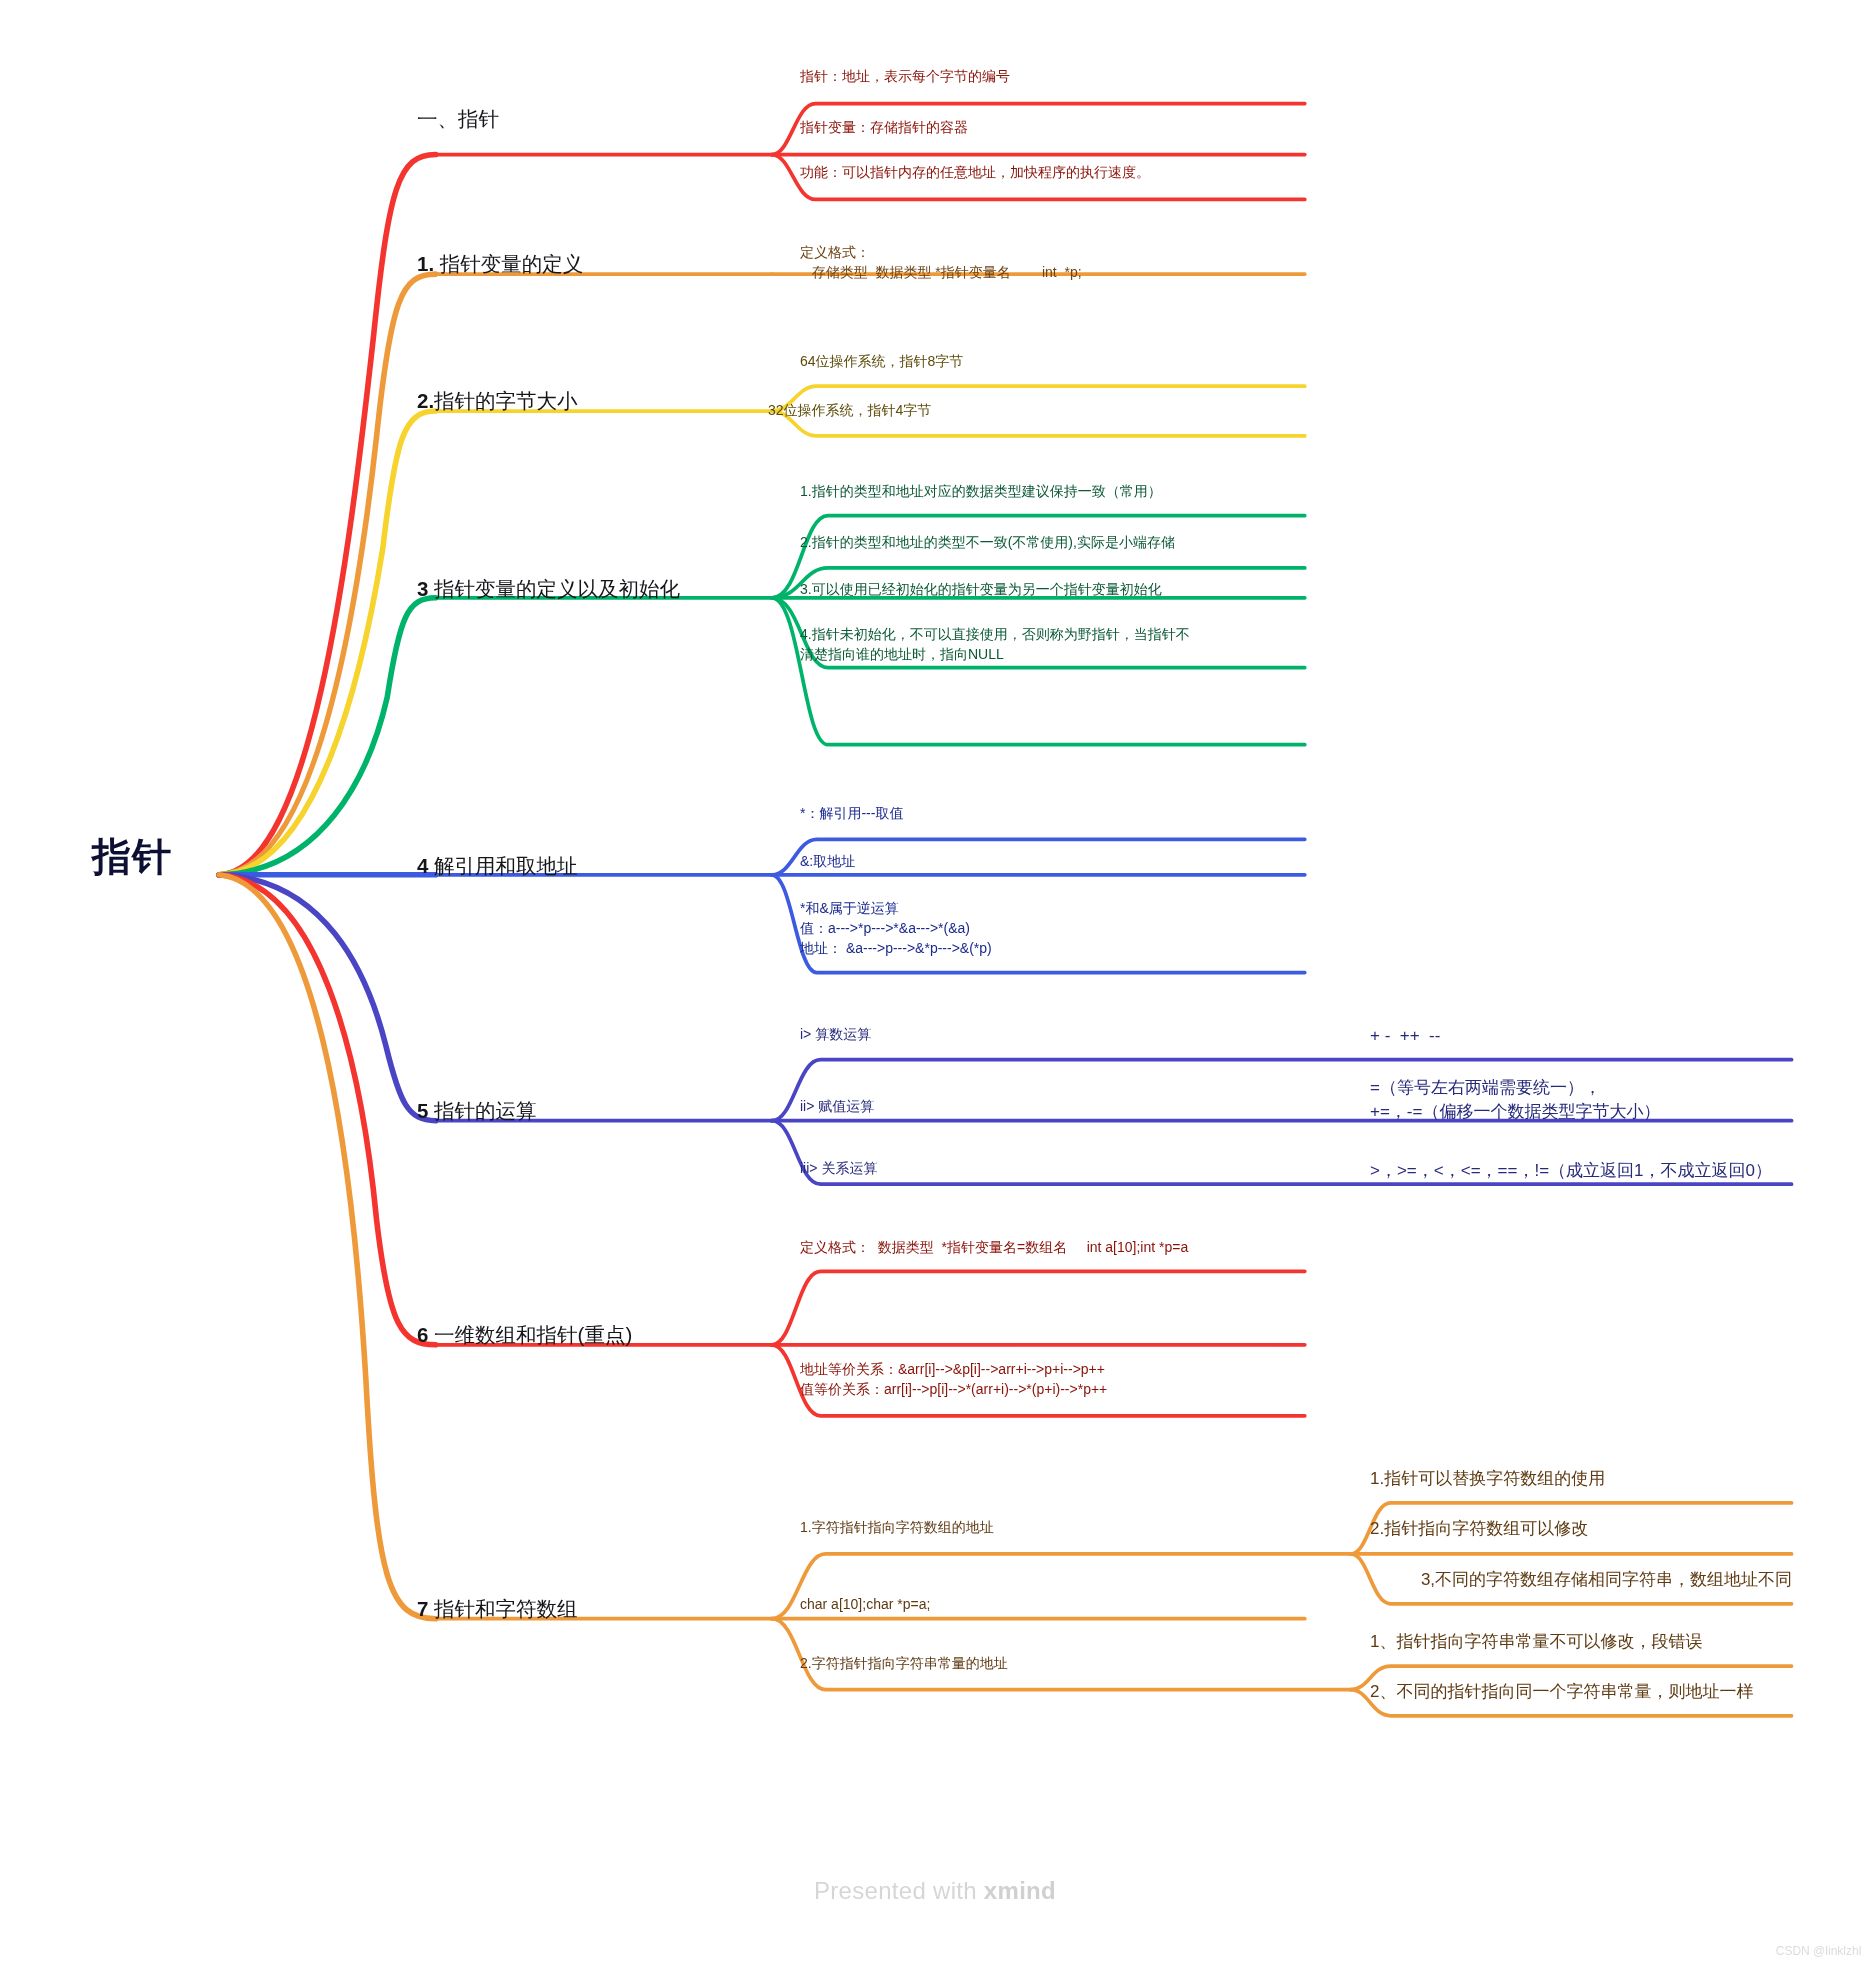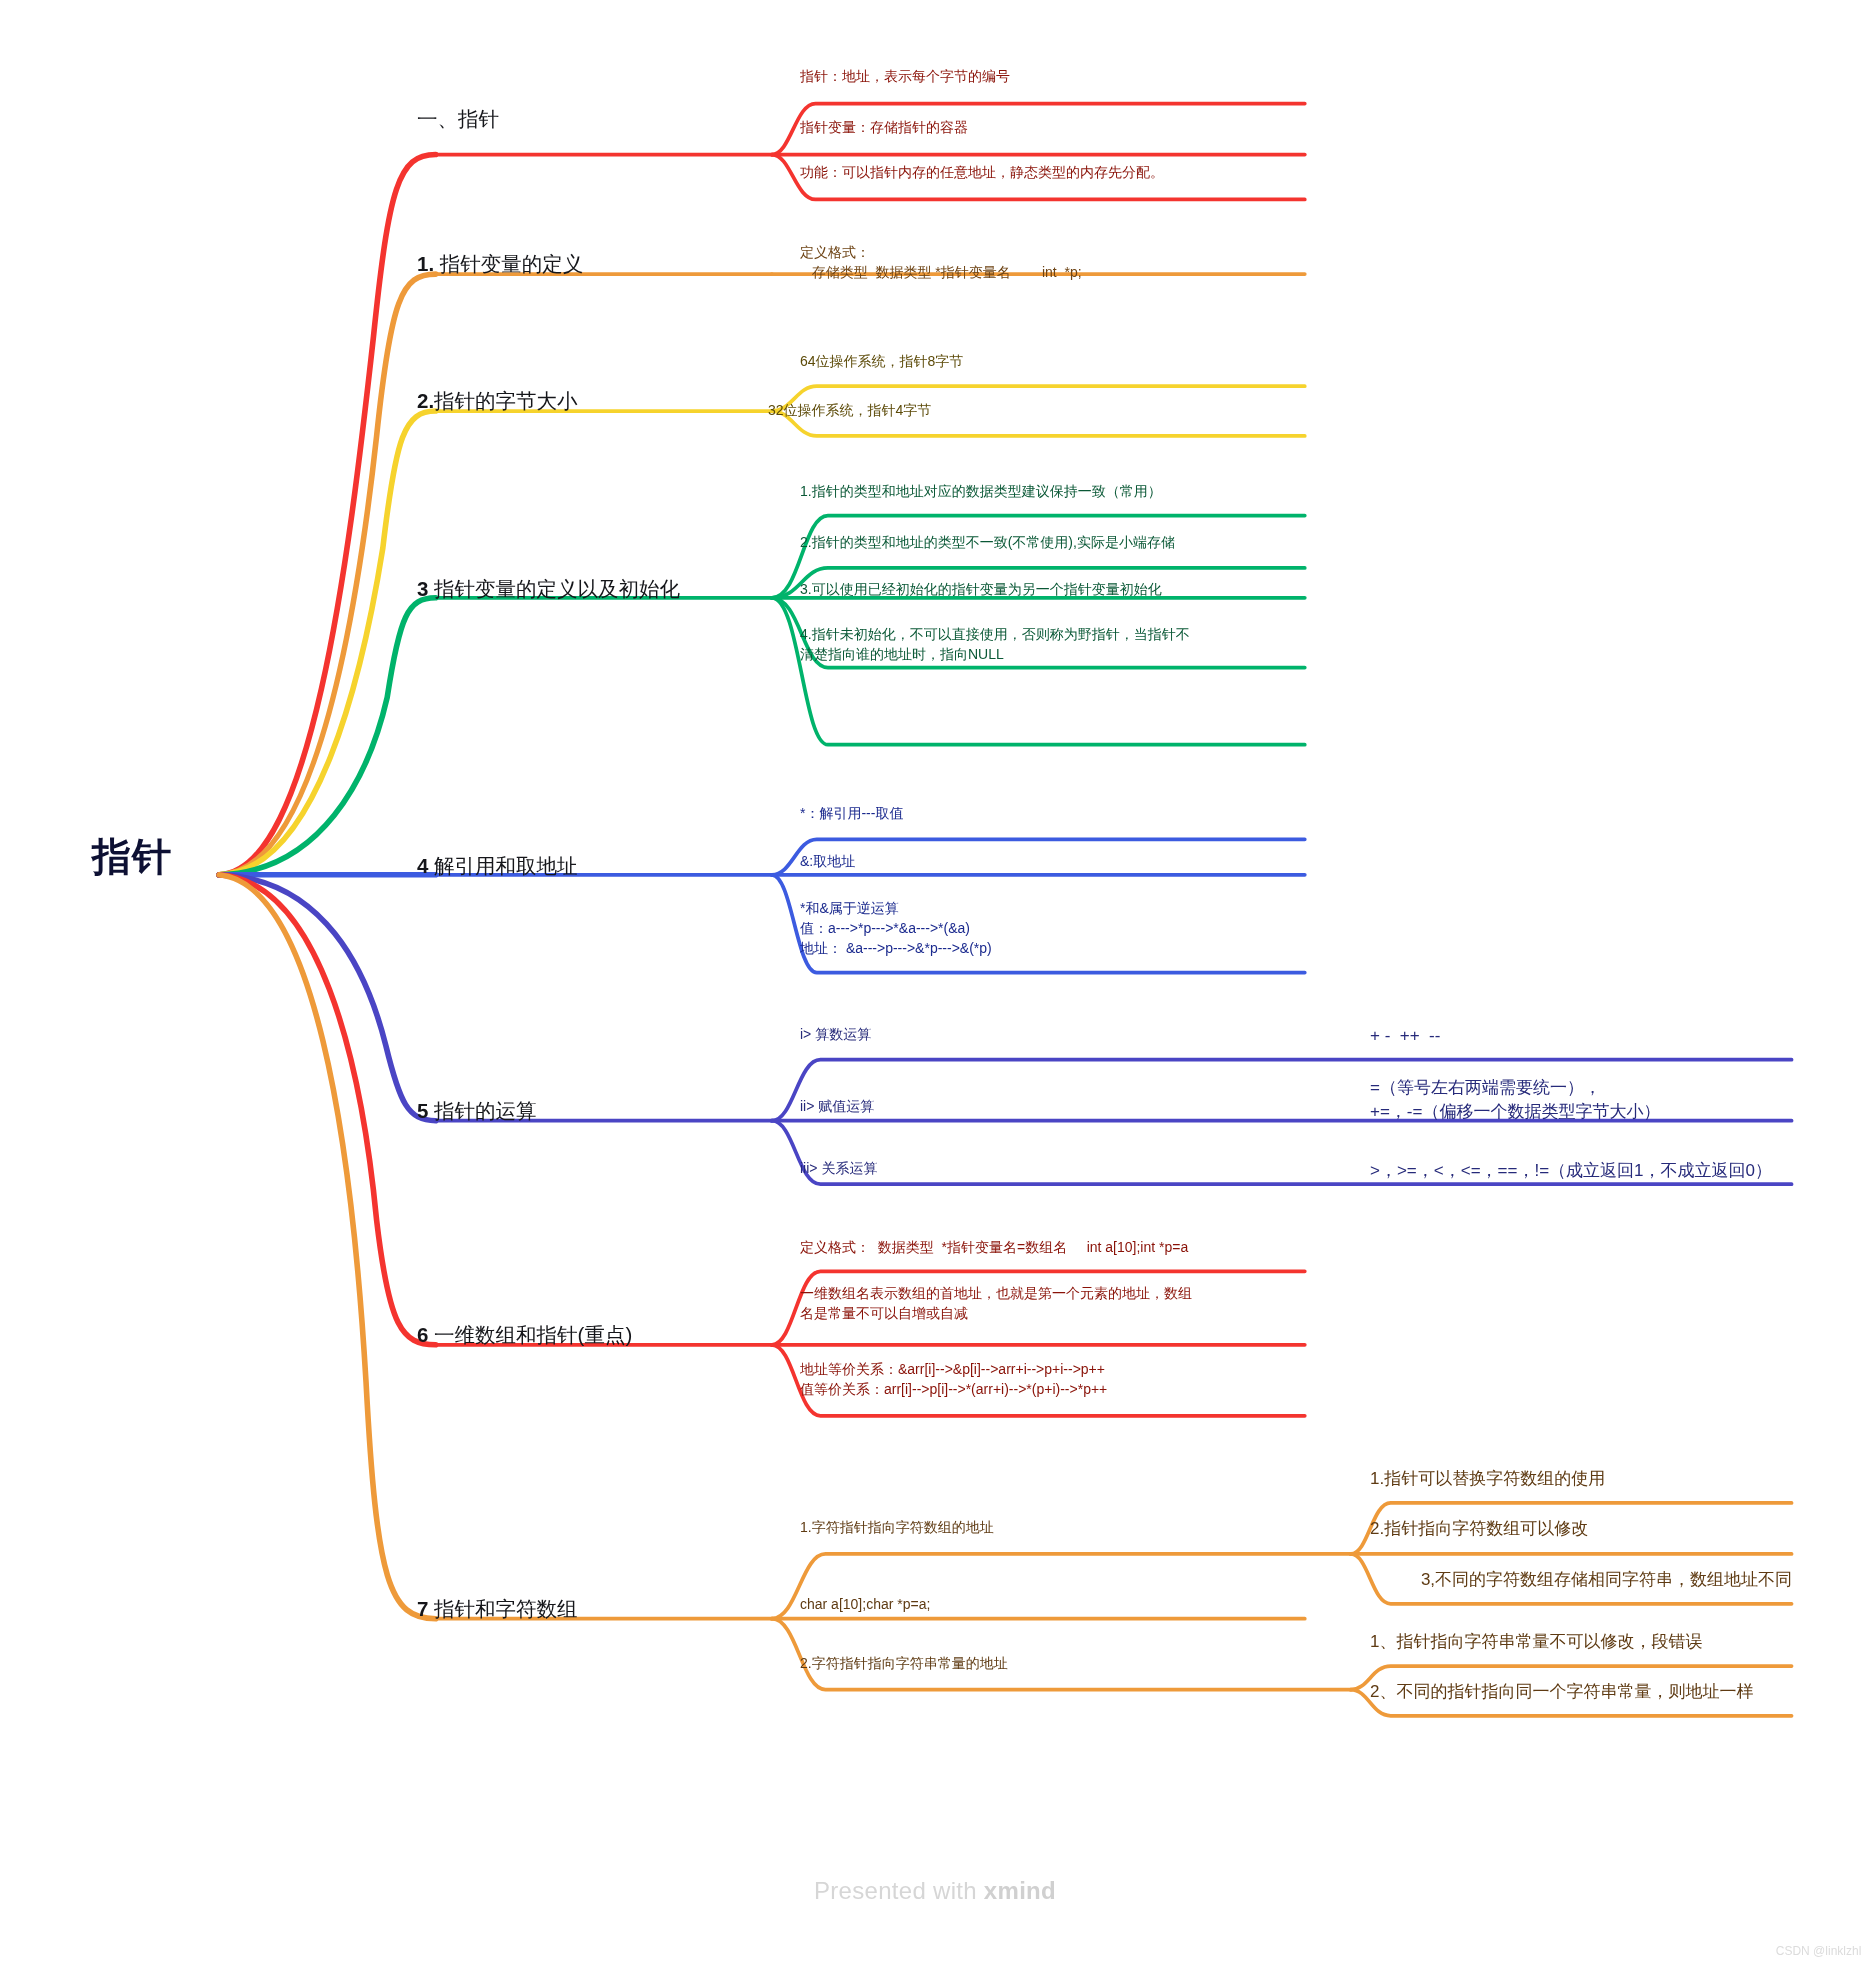--- a/index.html
+++ b/index.html
@@ -114,21 +114,21 @@
       <path d="M2170,2714 C2198,2714 2204,2756 2234,2756 L2878,2756" stroke="#EE9A3A" stroke-width="6"></path>
     </g>
   </svg>
 
   <div class="node root-node" style="left:92px;top:834px;width:162px;">指针</div>
 
   <div class="node lvl1" style="left:417px;top:105px;width:324px;"><b></b><span>一、指针</span></div>
 
   <div class="node lvl2 t-red" style="left:800px;top:67px;width:498px;">指针：地址，表示每个字节的编号</div>
   <div class="node lvl2 t-red" style="left:800px;top:118px;width:498px;">指针变量：存储指针的容器</div>
-  <div class="node lvl2 t-red" style="left:800px;top:163px;width:523px;">功能：可以指针内存的任意地址，静态类型的内存先分配。</div>
+  <div class="node lvl2 t-red" style="left:800px;top:163px;width:523px;">功能：可以指针内存的任意地址，加快程序的执行速度。</div>
 
   <div class="node lvl1" style="left:417px;top:250px;width:324px;"><b>1.</b><span> 指针变量的定义</span></div>
 
   <div class="node lvl2 t-orange" style="left:800px;top:243px;width:523px;">定义格式：
    存储类型  数据类型 *指针变量名        int  *p;</div>
 
   <div class="node lvl1" style="left:417px;top:387px;width:324px;"><b>2.</b><span>指针的字节大小</span></div>
 
   <div class="node lvl2 t-yellow" style="left:800px;top:352px;width:498px;">64位操作系统，指针8字节</div>
   <div class="node lvl2 t-yellow" style="left:768px;top:401px;width:498px;">32位操作系统，指针4字节</div>
@@ -156,22 +156,20 @@
   <div class="node lvl2 t-purple" style="left:800px;top:1159px;width:436px;">iii&gt; 关系运算</div>
 
   <div class="node lvl3 t-purple" style="left:1370px;top:1024px;width:461px;">+ -  ++  --</div>
   <div class="node lvl3 t-purple" style="left:1370px;top:1076px;width:461px;">=（等号左右两端需要统一），
 +=，-=（偏移一个数据类型字节大小）</div>
   <div class="node lvl3 t-purple" style="left:1370px;top:1159px;width:473px;">&gt;，&gt;=，&lt;，&lt;=，==，!=（成立返回1，不成立返回0）</div>
 
   <div class="node lvl1" style="left:417px;top:1321px;width:349px;"><b>6</b><span> 一维数组和指针(重点)</span></div>
 
   <div class="node lvl2 t-red" style="left:800px;top:1238px;width:523px;">定义格式：  数据类型  *指针变量名=数组名     int a[10];int *p=a</div>
-  <div class="node lvl2 t-red" style="left:800px;top:1284px;width:492px;">一维数组名表示数组的首地址，也就是第一个元素的地址，数组
-名是常量不可以自增或自减</div>
   <div class="node lvl2 t-red" style="left:800px;top:1360px;width:523px;">地址等价关系：&amp;arr[i]--&gt;&amp;p[i]--&gt;arr+i--&gt;p+i--&gt;p++
 值等价关系：arr[i]--&gt;p[i]--&gt;*(arr+i)--&gt;*(p+i)--&gt;*p++</div>
 
   <div class="node lvl1" style="left:417px;top:1595px;width:324px;"><b>7</b><span> 指针和字符数组</span></div>
 
   <div class="node lvl2 t-orange2" style="left:800px;top:1518px;width:498px;">1.字符指针指向字符数组的地址</div>
   <div class="node lvl2 t-orange2" style="left:800px;top:1595px;width:498px;">char a[10];char *p=a;</div>
   <div class="node lvl2 t-orange2" style="left:800px;top:1654px;width:498px;">2.字符指针指向字符串常量的地址</div>
 
   <div class="node lvl3 t-orange2" style="left:1370px;top:1467px;width:461px;">1.指针可以替换字符数组的使用</div>

